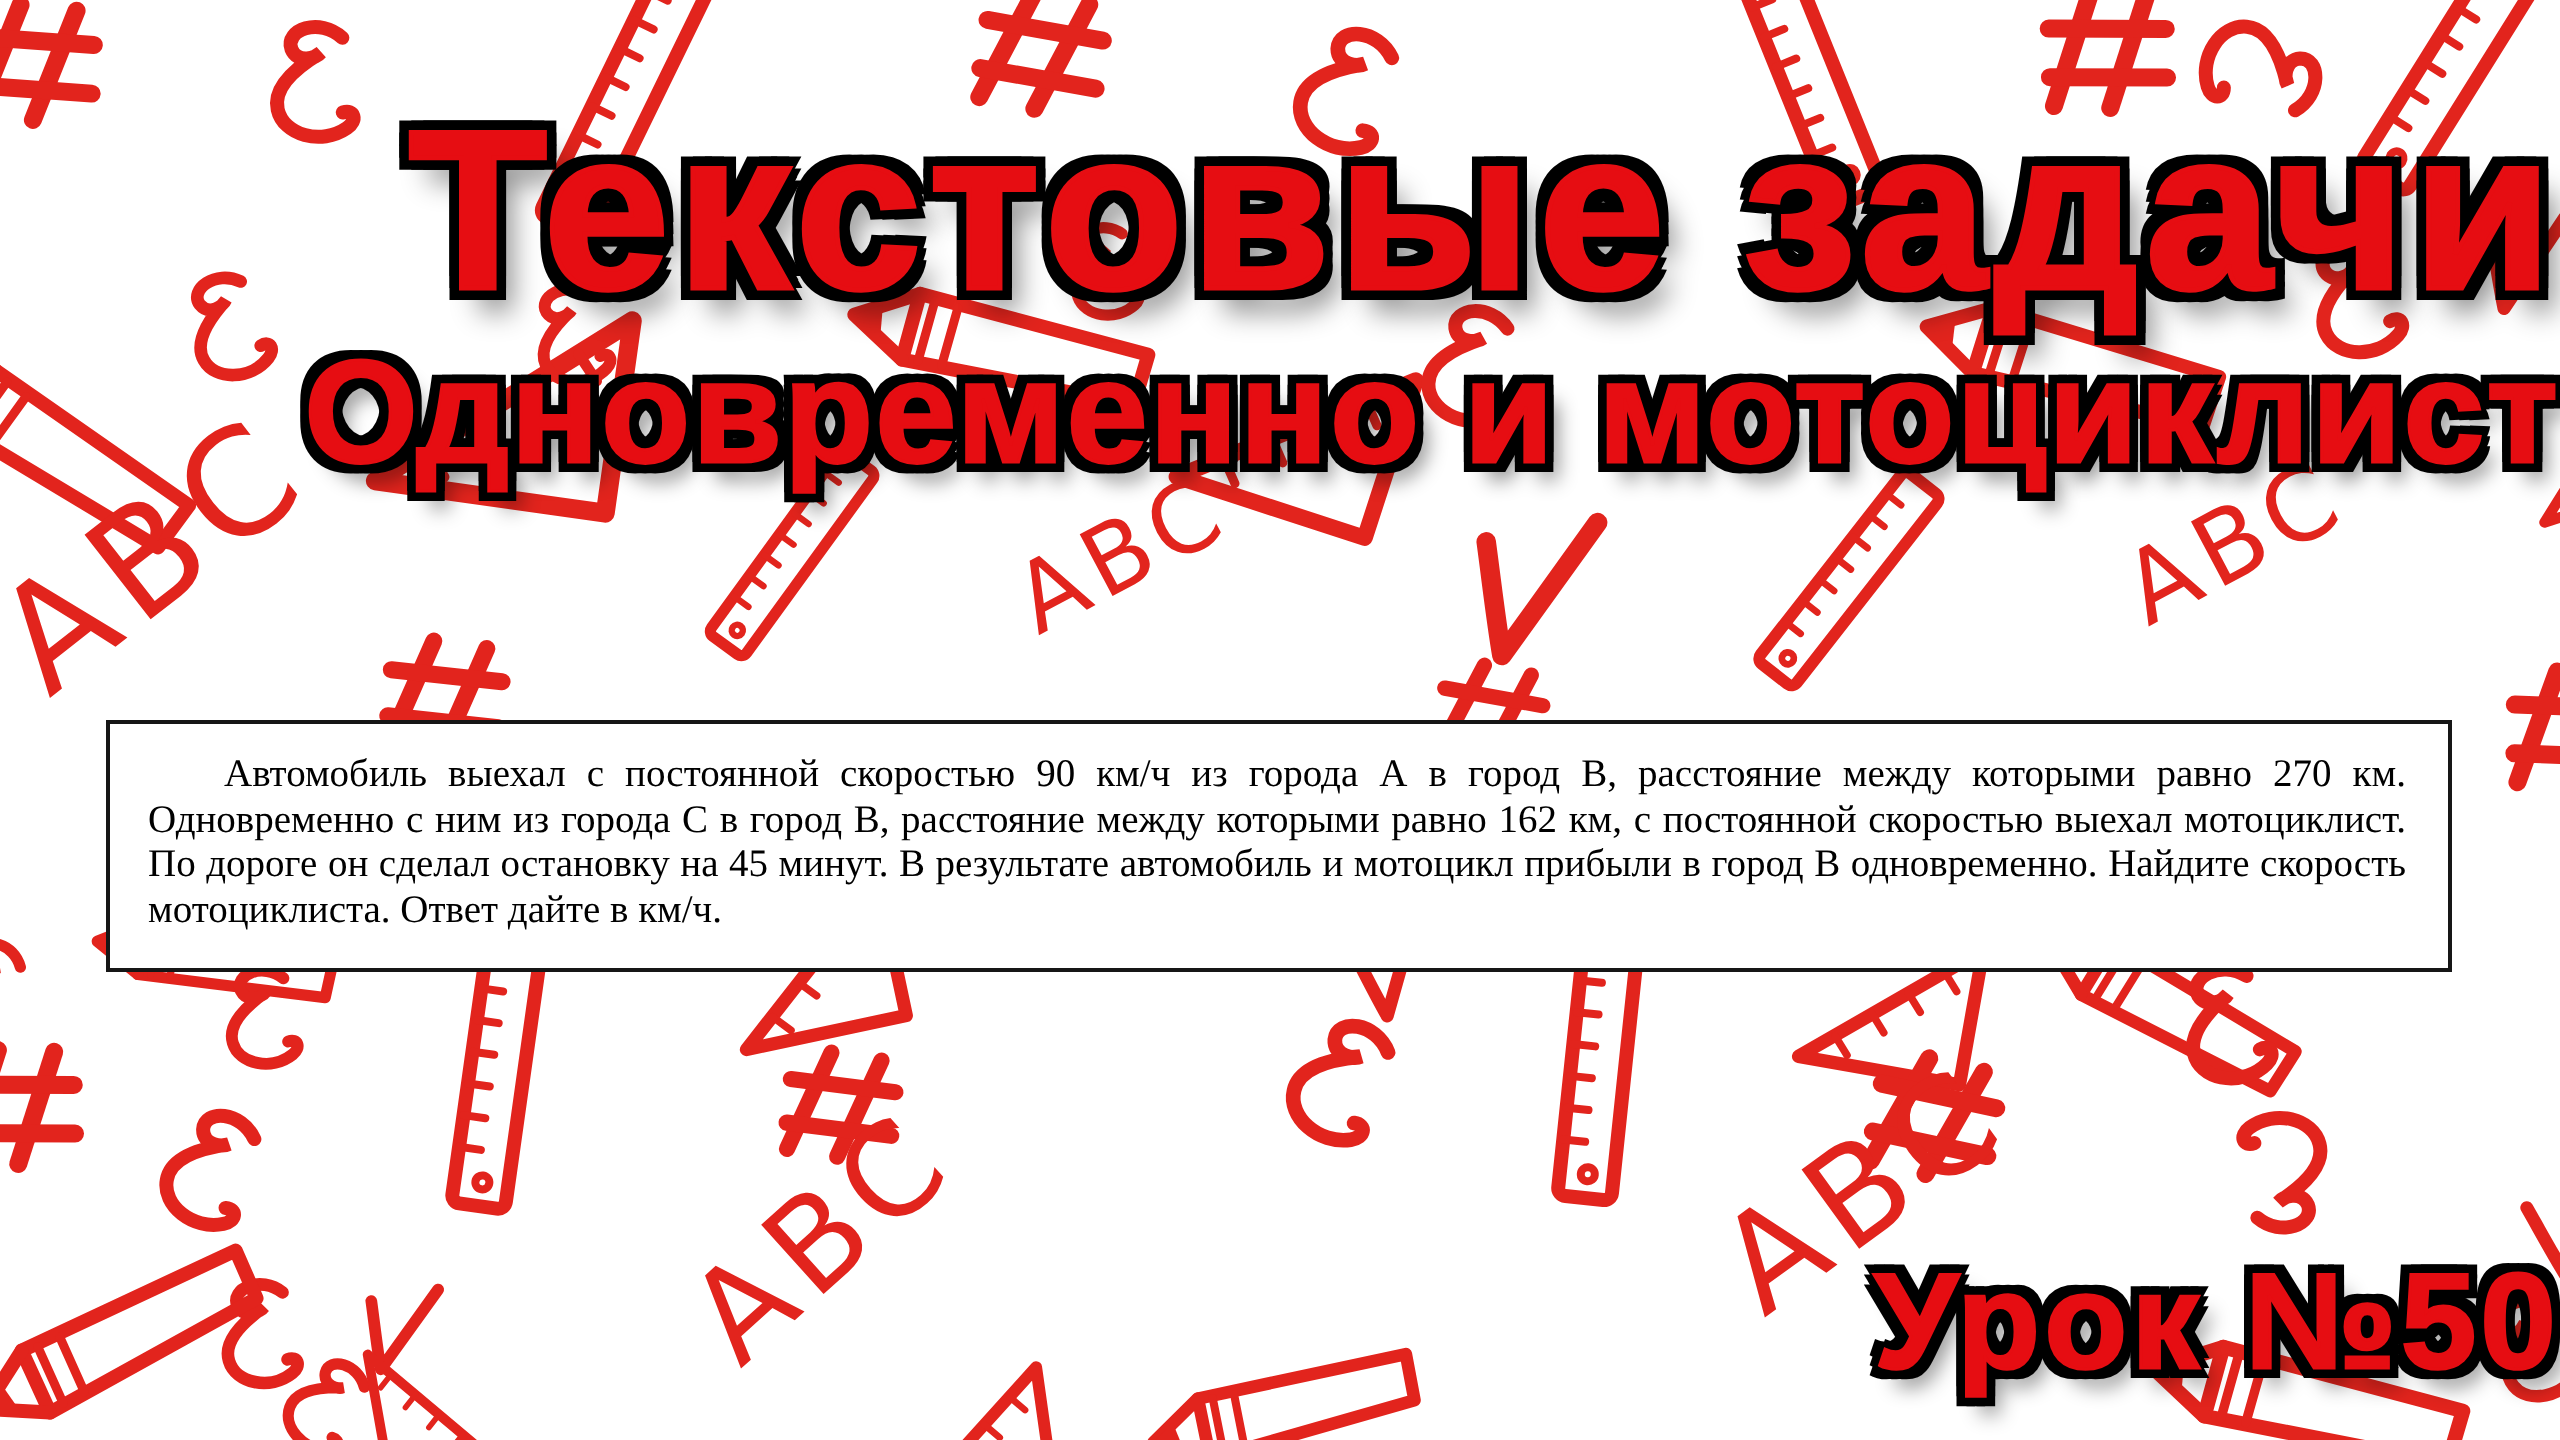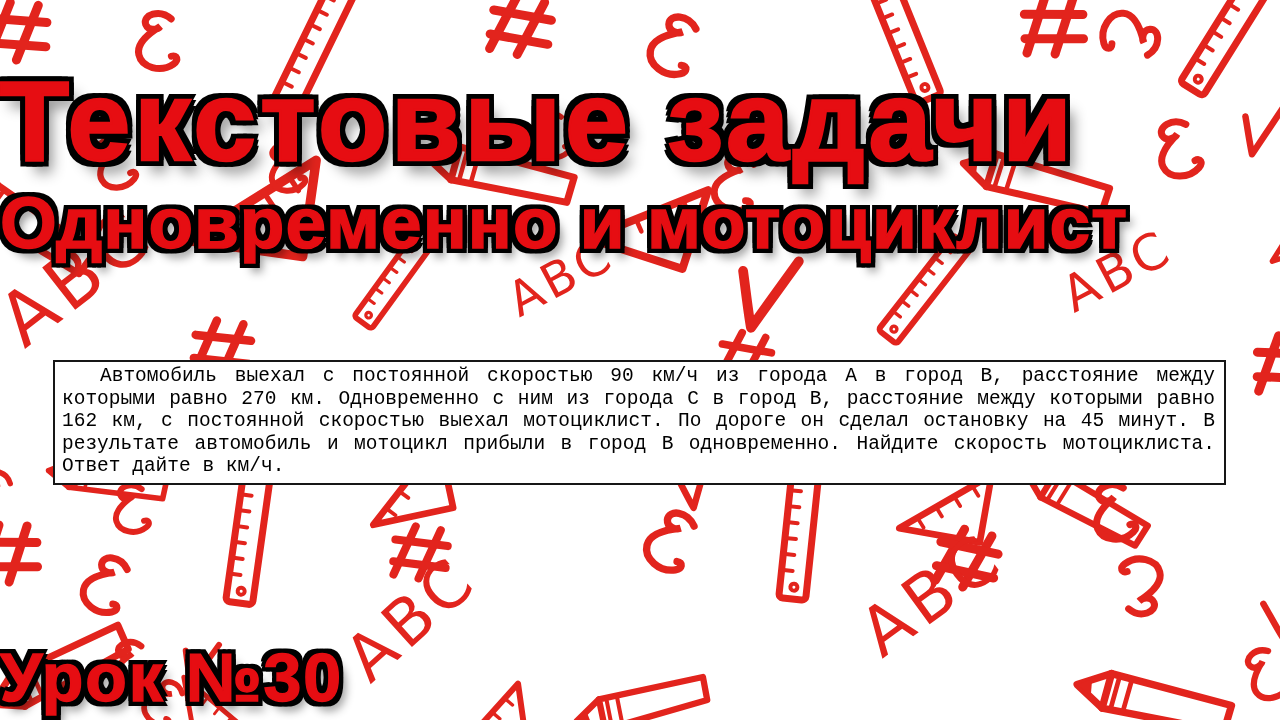--- a/index.html
+++ b/index.html
@@ -18,27 +18,26 @@
     width: 1280px;
     height: 720px;
     color: var(--doodle-red, #e2241d);
     z-index: 0;
   }
   .doodle-layer * { vector-effect: none; }
   
   .headline {
     position: absolute;
     left: 0; right: 0;
-    text-align: left;
+    text-align: right;
     font-weight: 700;
     color: var(--title-red, #e60d12);
     z-index: 3;
     white-space: nowrap;
     user-select: none;
-    margin-top: 16px;
   }
   .title {
     top: 46px;
     font-size: 113px;
     line-height: 118px;
     letter-spacing: 4px;
     -webkit-text-stroke: 2.5px var(--title-red, #e60d12);
     text-shadow:
       -6px -6px 0 #000, 0 -6px 0 #000, 6px -6px 0 #000,
       -6px  0  0 #000, 6px  0  0 #000,
@@ -79,22 +78,22 @@
     top: 360px;
     width: 1173px;
     box-sizing: border-box;
     min-height: 98px;
     background: var(--box-background, #ffffff);
     border: 2px solid var(--box-border, #161616);
     padding: 3px 9px 5px 7px;
     z-index: 2;
   }
   .problem-box p {
-    margin: 0;
-    font-family: Liberation Mono, monospace;
+    margin: 12px;
+    font-family: Liberation Serif, serif;
     font-size: 19.5px;
     line-height: 22.6px;
     color: var(--problem-text-color, #000000);
     text-align: justify;
     text-indent: 38px;
   }
 </style>
 </head>
 <body>
 
@@ -199,15 +198,15 @@
     <use href="#d-eps" transform="translate(1225 668) rotate(-35) scale(0.9)"></use>
   </svg>
 
   <div class="headline title">Текстовые задачи</div>
   <div class="headline subtitle">Одновременно и мотоциклист</div>
 
   <div class="problem-box">
     <p>Автомобиль выехал с постоянной скоростью 90 км/ч из города А в город В, расстояние между которыми равно 270 км. Одновременно с ним из города С в город В, расстояние между которыми равно 162 км, с постоянной скоростью выехал мотоциклист. По дороге он сделал остановку на 45 минут. В результате автомобиль и мотоцикл прибыли в город В одновременно. Найдите скорость мотоциклиста. Ответ дайте в км/ч.</p>
   </div>
 
-  <div class="headline lesson">Урок №30</div>
+  <div class="headline lesson">Урок №50</div>
 
 </div>
 
 </body></html>

